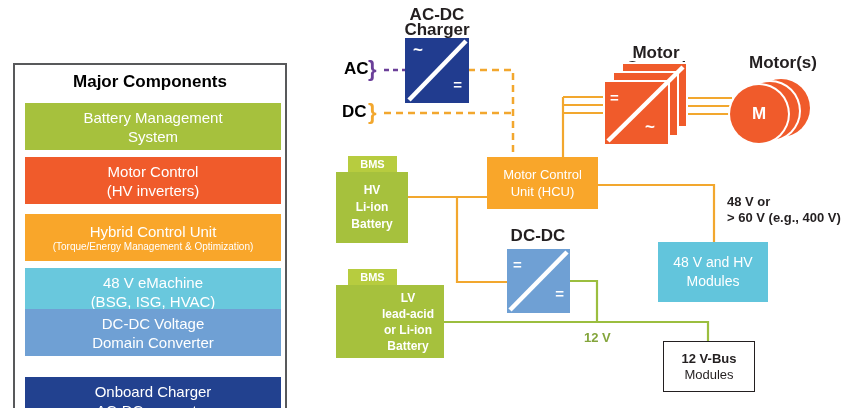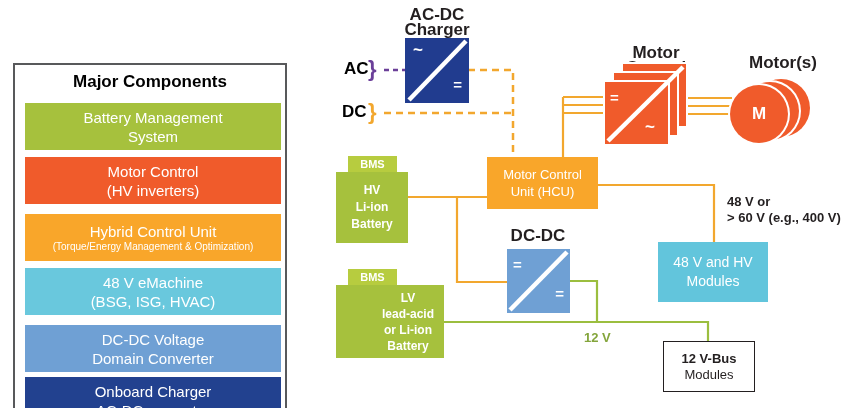--- a/index.html
+++ b/index.html
@@ -83,21 +83,21 @@
 (HV inverters)</span>
     </div>
     <div class="abs legend-item c-amber" style="top:149px;">
       <span>Hybrid Control Unit</span>
       <span class="legend-sub">(Torque/Energy Management &amp; Optimization)</span>
     </div>
     <div class="abs legend-item c-cyan" style="top:203px;">
       <span class="preline">48 V eMachine
 (BSG, ISG, HVAC)</span>
     </div>
-    <div class="abs legend-item c-blue" style="top:260px;">
+    <div class="abs legend-item c-blue" style="top:244px;">
       <span class="preline">DC-DC Voltage
 Domain Converter</span>
     </div>
     <div class="abs legend-item c-dark" style="top:312px;">
       <span class="preline">Onboard Charger
 AC-DC converter</span>
     </div>
   </div>
 
   <svg class="layer" width="853" height="408">

